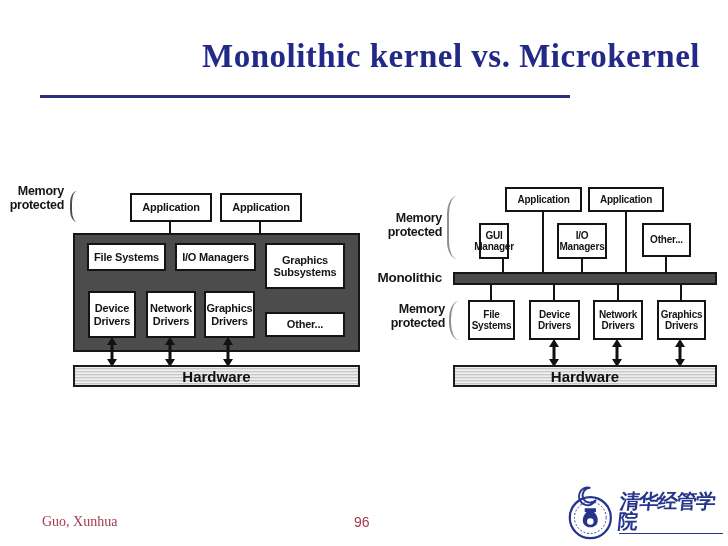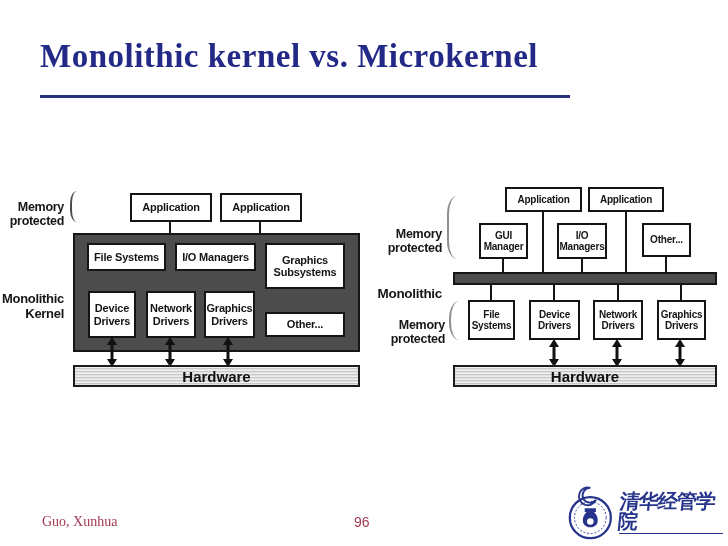--- a/index.html
+++ b/index.html
@@ -1,26 +1,26 @@
 <!DOCTYPE html>
 <html><head>
 <meta charset="utf-8">
 <style>
   html,body{margin:0;padding:0;background:#fff;}
   body{font-family:"Liberation Sans",sans-serif;}
   .slide{position:relative;width:728px;height:546px;background:#ffffff;overflow:hidden;}
 
   .title{position:absolute;left:40px;top:38px;width:660px;
          font-family:"Liberation Serif",serif;font-weight:bold;font-size:33px;
-         color:#232987;letter-spacing:.5px;line-height:1.1;}
+         color:#232987;letter-spacing:.5px;line-height:1.1;text-align:right;}
   .title-rule{position:absolute;left:40px;top:95px;width:530px;height:3px;background:#2a3080;}
 
   
   .lbl{position:absolute;font-weight:bold;color:#161616;font-size:12.5px;
-       line-height:1.15;text-align:right;letter-spacing:-.3px;margin-top:16px;}
+       line-height:1.15;text-align:right;letter-spacing:-.3px;}
   .wbox{position:absolute;background:#fff;border:2px solid #141414;box-sizing:border-box;
         display:flex;align-items:center;justify-content:center;text-align:center;
         font-weight:bold;color:#141414;line-height:1.12;letter-spacing:-.2px;}
   .fs11{font-size:11px;} .fs10{font-size:10px;}
   .nowrap{white-space:nowrap;}
   .darkbar{position:absolute;background:#4c4c4c;border:2px solid #161616;box-sizing:border-box;}
   .hardware{position:absolute;box-sizing:border-box;border:2px solid #1c1c1c;
             background:repeating-linear-gradient(180deg,#efefef 0 1px,#c7c7c7 1px 2px,#e2e2e2 2px 3px);
             display:flex;align-items:center;justify-content:center;
             font-weight:bold;font-size:15px;color:#111;}
@@ -52,21 +52,20 @@
   <div class="brace small" style="left:70px;top:191px;width:8px;height:31px;"></div>
 
   <div class="wbox fs11 nowrap" style="left:130px;top:193px;width:82px;height:29px;">Application</div>
   <div class="wbox fs11 nowrap" style="left:220px;top:193px;width:82px;height:29px;">Application</div>
 
   <div class="cline" style="left:169px;top:221px;height:13px;"></div>
   <div class="cline" style="left:259px;top:221px;height:13px;"></div>
 
   <div class="darkbar" style="left:73px;top:233px;width:287px;height:119px;"></div>
 
-  <div class="lbl" style="left:0px;top:276px;width:64px;font-size:13px;">Monolithic Kernel</div>
 
   <div class="wbox fs11 nowrap" style="left:87px;top:243px;width:79px;height:28px;">File Systems</div>
   <div class="wbox fs11 nowrap" style="left:175px;top:243px;width:81px;height:28px;">I/O Managers</div>
   <div class="wbox fs11" style="left:265px;top:243px;width:80px;height:46px;padding:0 6px;">Graphics Subsystems</div>
   <div class="wbox fs11" style="left:88px;top:291px;width:48px;height:47px;">Device Drivers</div>
   <div class="wbox fs11" style="left:146px;top:291px;width:50px;height:47px;">Network Drivers</div>
   <div class="wbox fs11" style="left:204px;top:291px;width:51px;height:47px;">Graphics Drivers</div>
   <div class="wbox fs11 nowrap" style="left:265px;top:312px;width:80px;height:25px;">Other...</div>
 
   <svg class="arrow" style="left:106px;top:337px;" width="12" height="30" viewBox="0 0 12 30">
@@ -80,21 +79,21 @@
   </svg>
 
   <div class="hardware" style="left:73px;top:365px;width:287px;height:22px;">Hardware</div>
 
   <div class="lbl" style="left:382px;top:211px;width:60px;">Memory protected</div>
   <div class="brace" style="left:447px;top:196px;width:10px;height:63px;"></div>
 
   <div class="wbox fs10 nowrap" style="left:505px;top:187px;width:77px;height:25px;">Application</div>
   <div class="wbox fs10 nowrap" style="left:588px;top:187px;width:76px;height:25px;">Application</div>
 
-  <div class="wbox fs10" style="left:479px;top:223px;width:49px;height:36px;">GUI Manager</div>
+  <div class="wbox fs10" style="left:479px;top:223px;width:30px;height:36px;">GUI Manager</div>
   <div class="wbox fs10" style="left:557px;top:223px;width:50px;height:36px;">I/O Managers</div>
   <div class="wbox fs10 nowrap" style="left:642px;top:223px;width:49px;height:34px;">Other...</div>
 
   <div class="cline" style="left:542px;top:211px;height:61px;"></div>
   <div class="cline" style="left:625px;top:211px;height:61px;"></div>
   <div class="cline" style="left:502px;top:258px;height:14px;"></div>
   <div class="cline" style="left:581px;top:258px;height:14px;"></div>
   <div class="cline" style="left:665px;top:256px;height:16px;"></div>
 
   <div class="lbl" style="left:366px;top:270px;width:76px;font-size:13.5px;">Monolithic</div>

